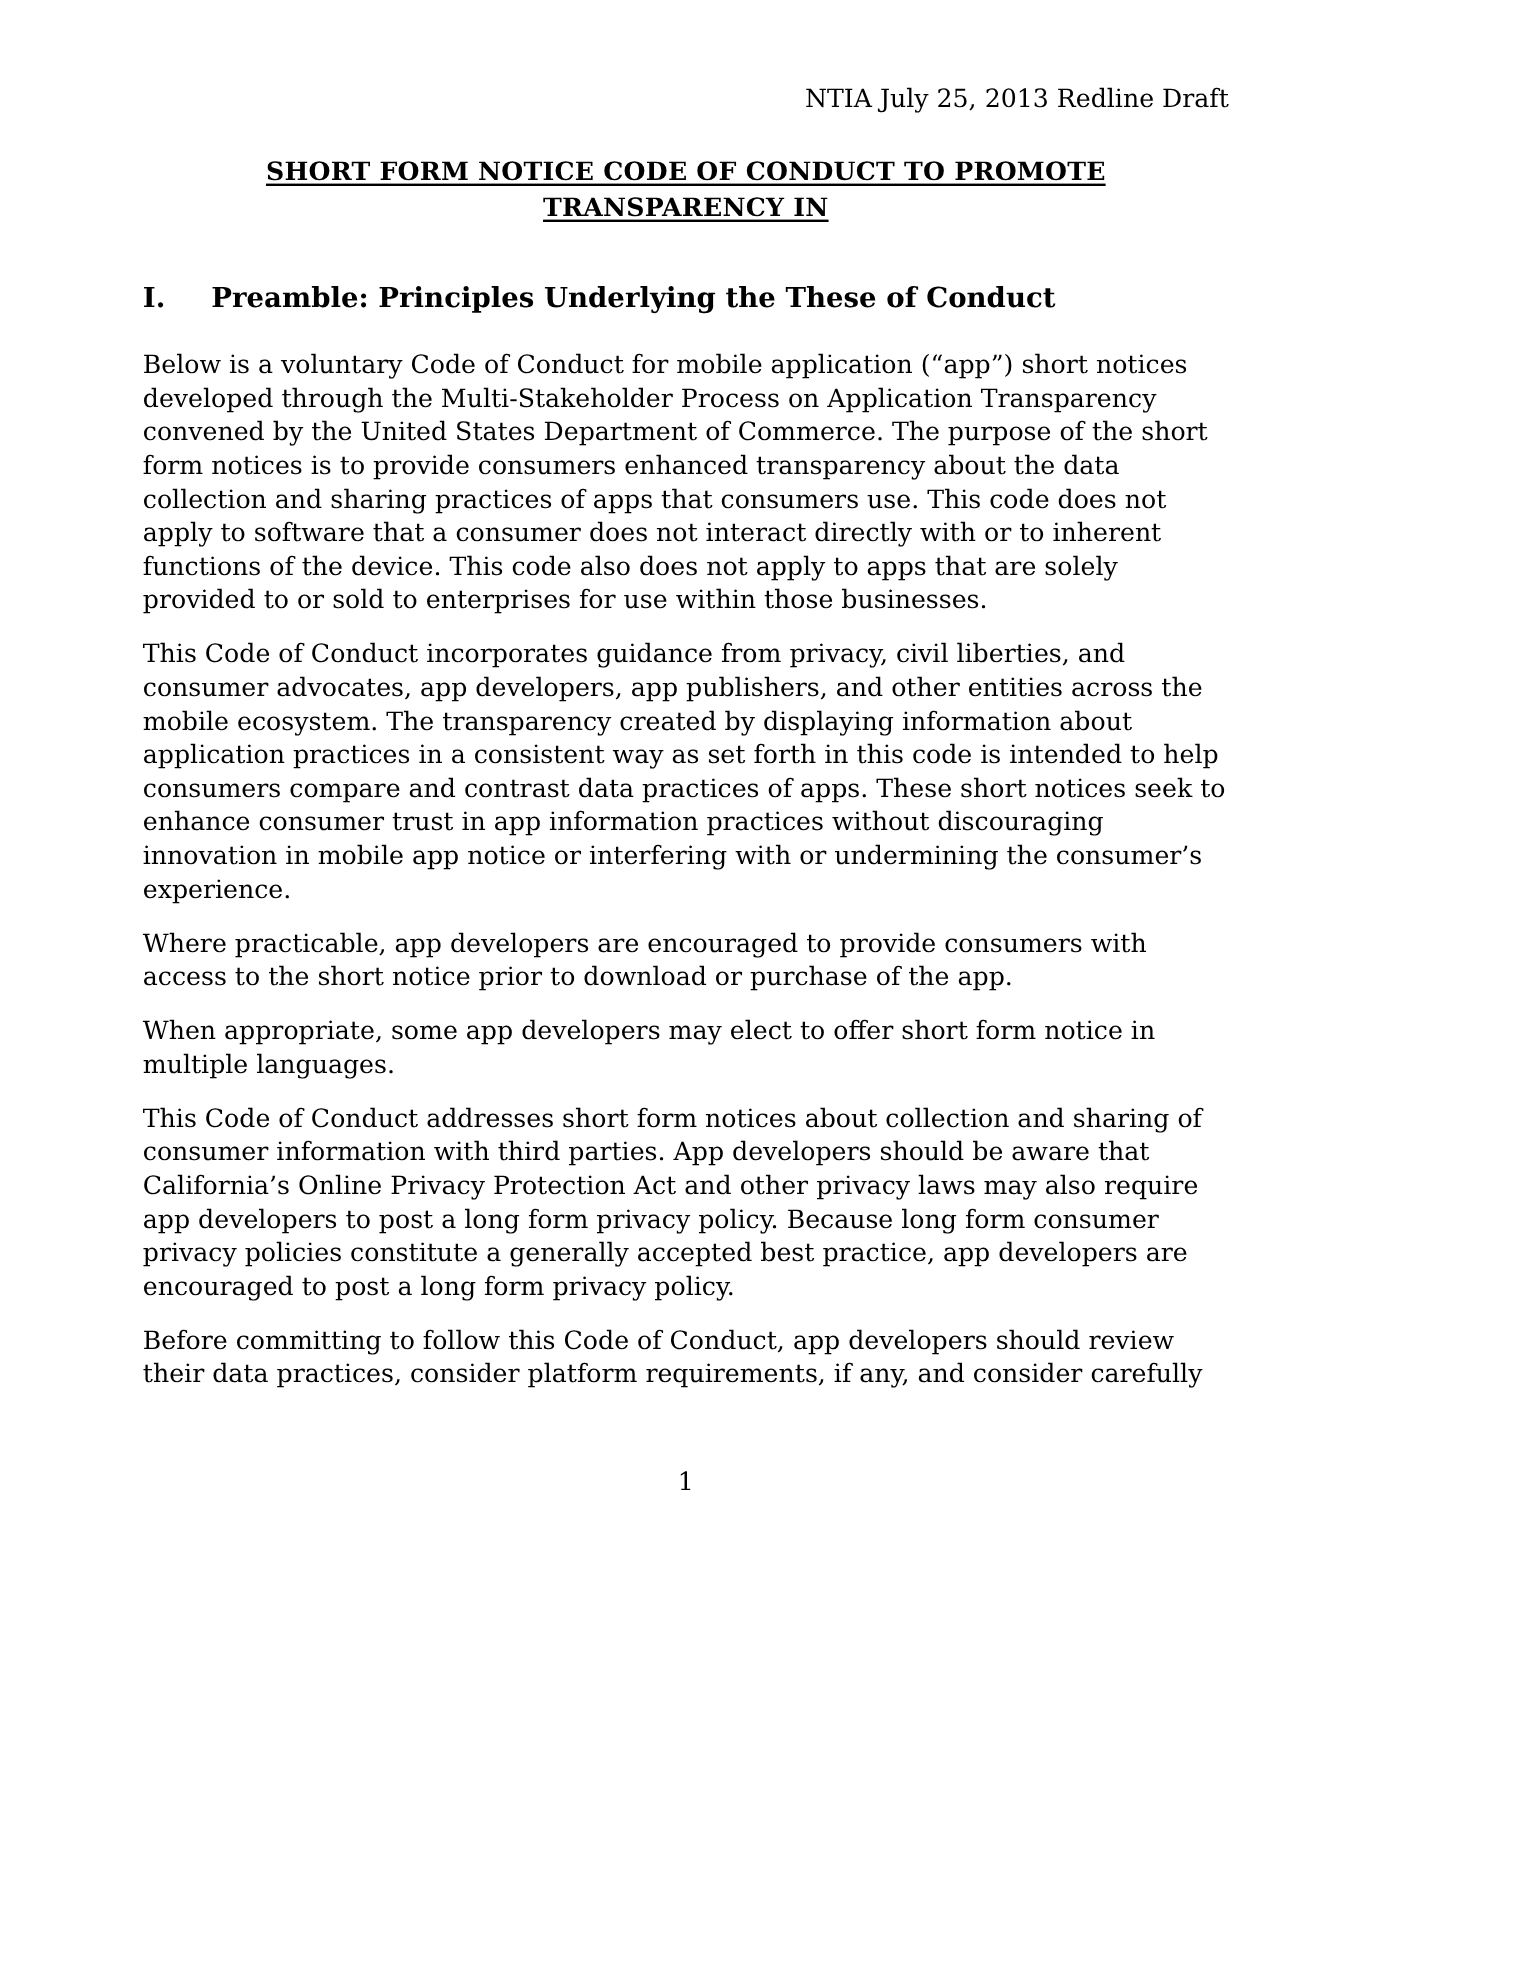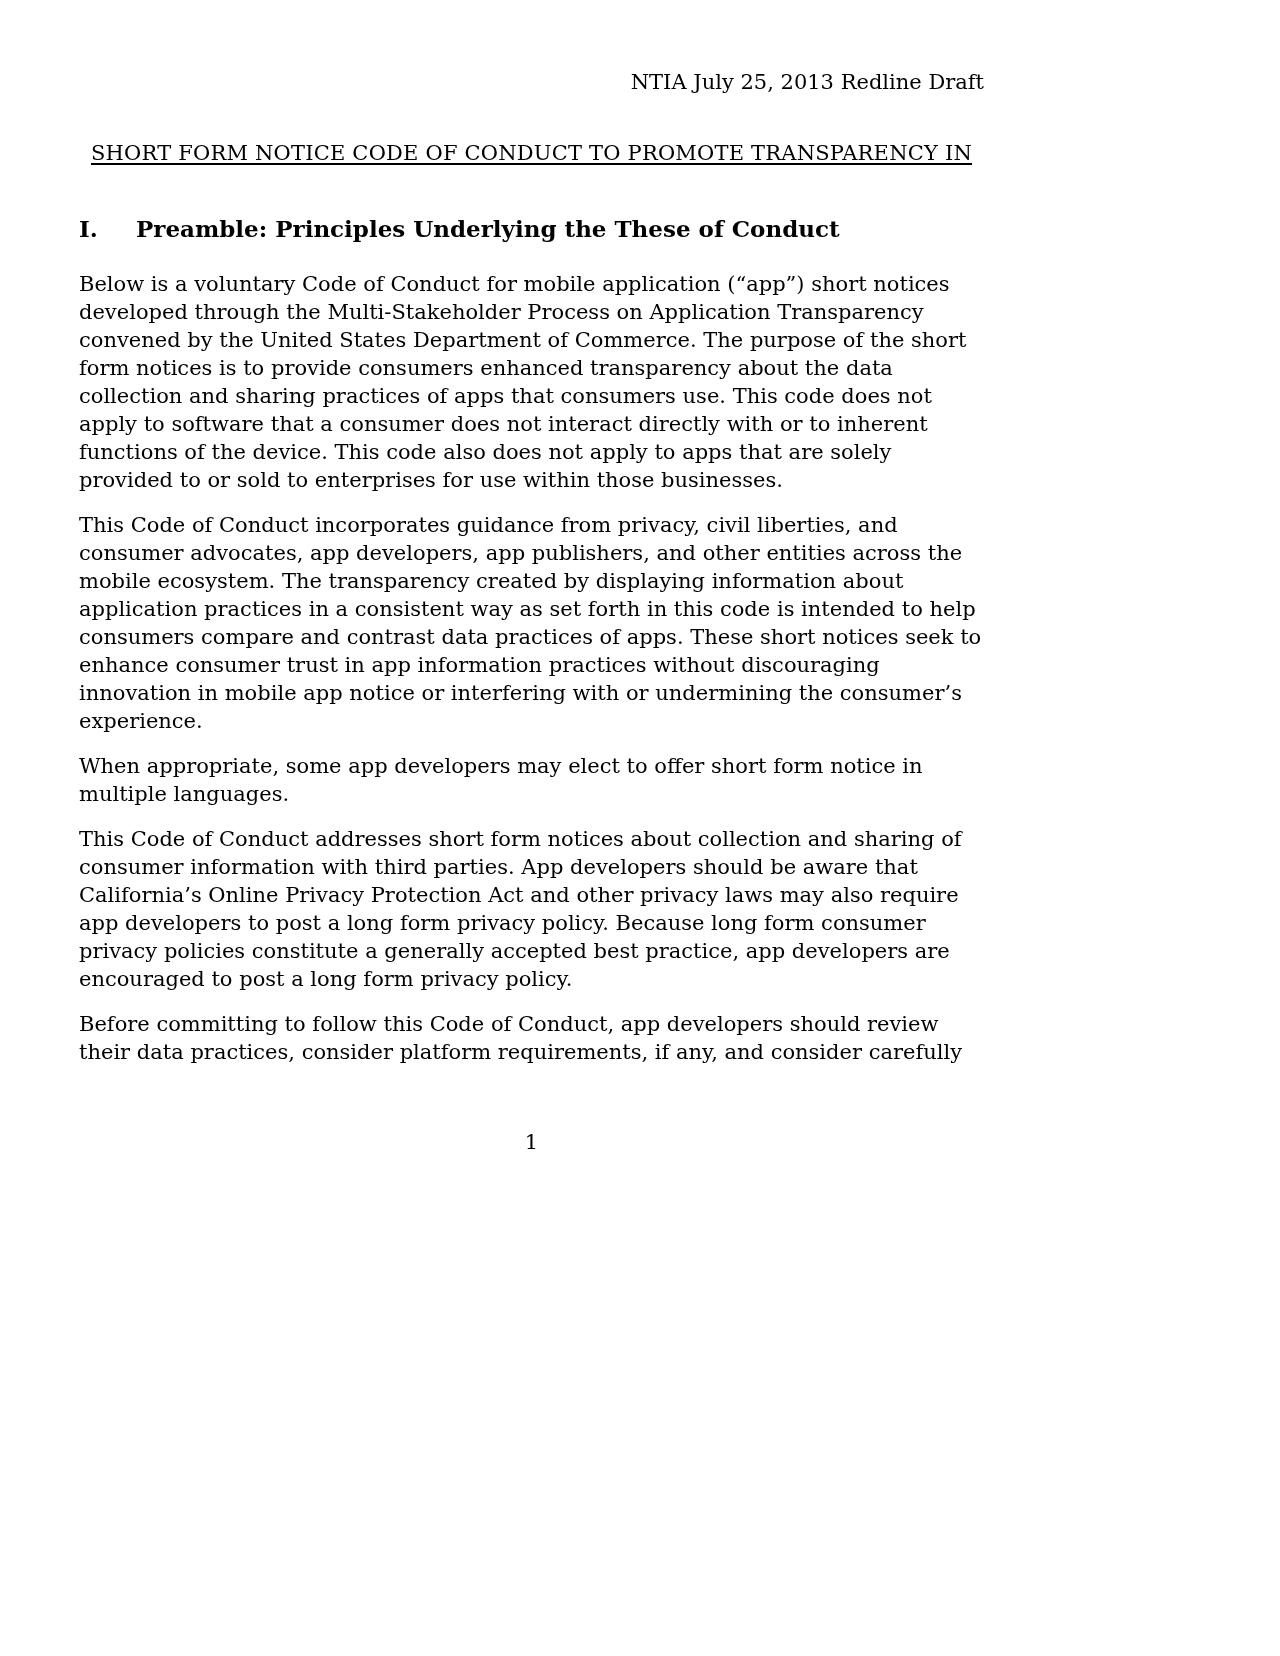--- a/index.html
+++ b/index.html
@@ -11,36 +11,36 @@
     width: 1280px;
     height: 1656px;
     font-family: "DejaVu Serif", "Liberation Serif", serif;
     color: #000000;
     overflow: hidden;
   }
   .page {
     box-sizing: border-box;
     width: 1280px;
     height: 1656px;
-    padding: 68px 0 0 79px;
+    padding: 68px 0 0 119px;
     background: #ffffff;
   }
   .content {
     width: 905px;
   }
   .header-note {
     text-align: right;
     font-size: 21px;
     line-height: 28px;
     white-space: nowrap;
   }
   .doc-title {
-    margin-top: 42px;
+    margin-top: 32px;
     text-align: center;
-    font-weight: normal;
+    font-weight: bold;
     font-size: 21px;
     line-height: 30px;
     letter-spacing: 0.2px;
   }
   .title-line {
     text-decoration: underline;
     text-decoration-thickness: 2px;
     text-underline-offset: 3px;
   }
   .section-heading {
@@ -86,20 +86,21 @@
     <div class="section-heading">
       <span class="sec-num">I.</span>
       <span class="sec-text">Preamble: Principles Underlying the These of Conduct</span>
     </div>
 
     <p class="body first">Below is a voluntary Code of Conduct for mobile application (“app”) short notices developed through the Multi-Stakeholder Process on Application Transparency convened by the United States Department of Commerce. The purpose of the short form notices is to provide consumers enhanced transparency about the data collection and sharing practices of apps that consumers use. This code does not apply to software that a consumer does not interact directly with or to inherent functions of the device.  This code also does not apply to apps that are solely provided to or sold to enterprises for use within those businesses.</p>
 
     <p class="body">This Code of Conduct incorporates guidance from privacy, civil liberties, and consumer advocates, app developers, app publishers, and other entities across the mobile ecosystem. The transparency created by displaying information about application practices in a consistent way as set forth in this code is intended to help consumers compare and contrast data practices of apps. These short notices seek to enhance consumer trust in app information practices without discouraging innovation in mobile app notice or interfering with or undermining the consumer’s experience.</p>
 
 
+    <p class="body">Where practicable, app developers are encouraged to provide consumers with access to the short notice prior to download or purchase of the app.</p>
 
     <p class="body">When appropriate, some app developers may elect to offer short form notice in multiple languages.</p>
 
 
     <p class="body">This Code of Conduct addresses short form notices about collection and sharing of consumer information with third parties. App developers should be aware that California’s Online Privacy Protection Act and other privacy laws may also require app developers to post a long form privacy policy. Because long form consumer privacy policies constitute a generally accepted best practice, app developers are encouraged to post a long form privacy policy.</p>
 
     <p class="body">Before committing to follow this Code of Conduct, app developers should review their data practices, consider platform requirements, if any, and consider carefully</p>
 
     <div class="page-number">1</div>
 

